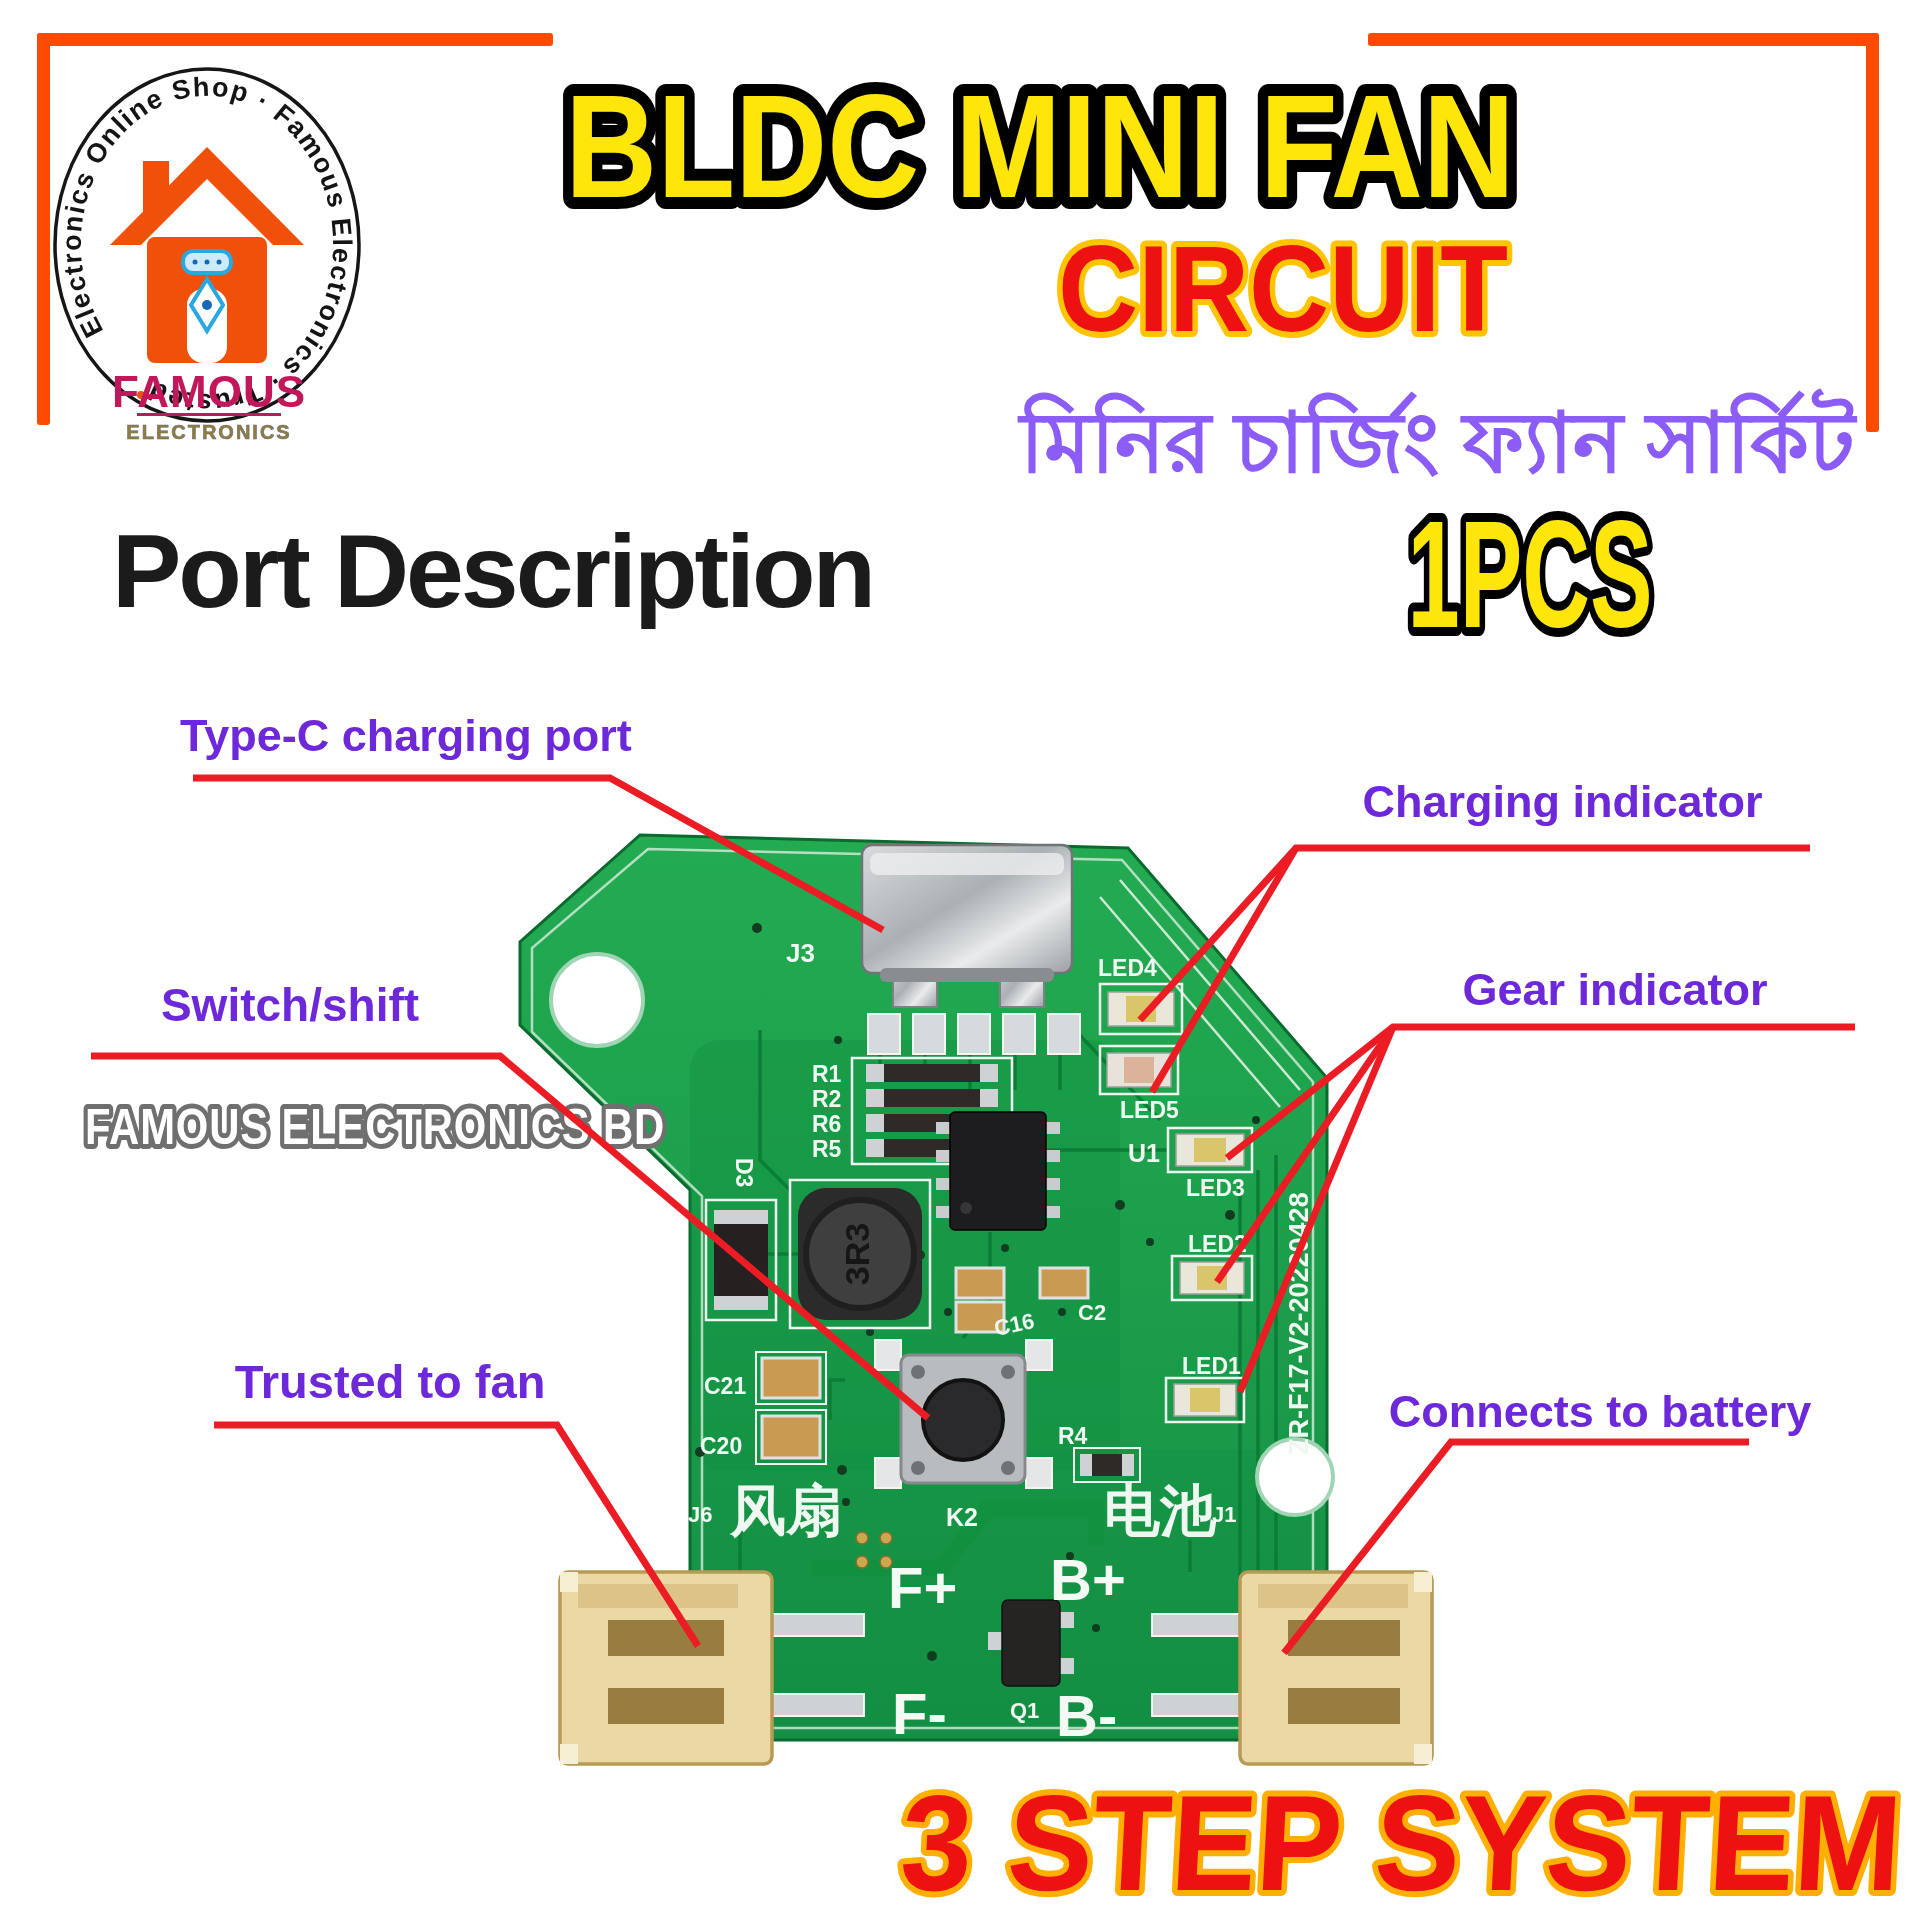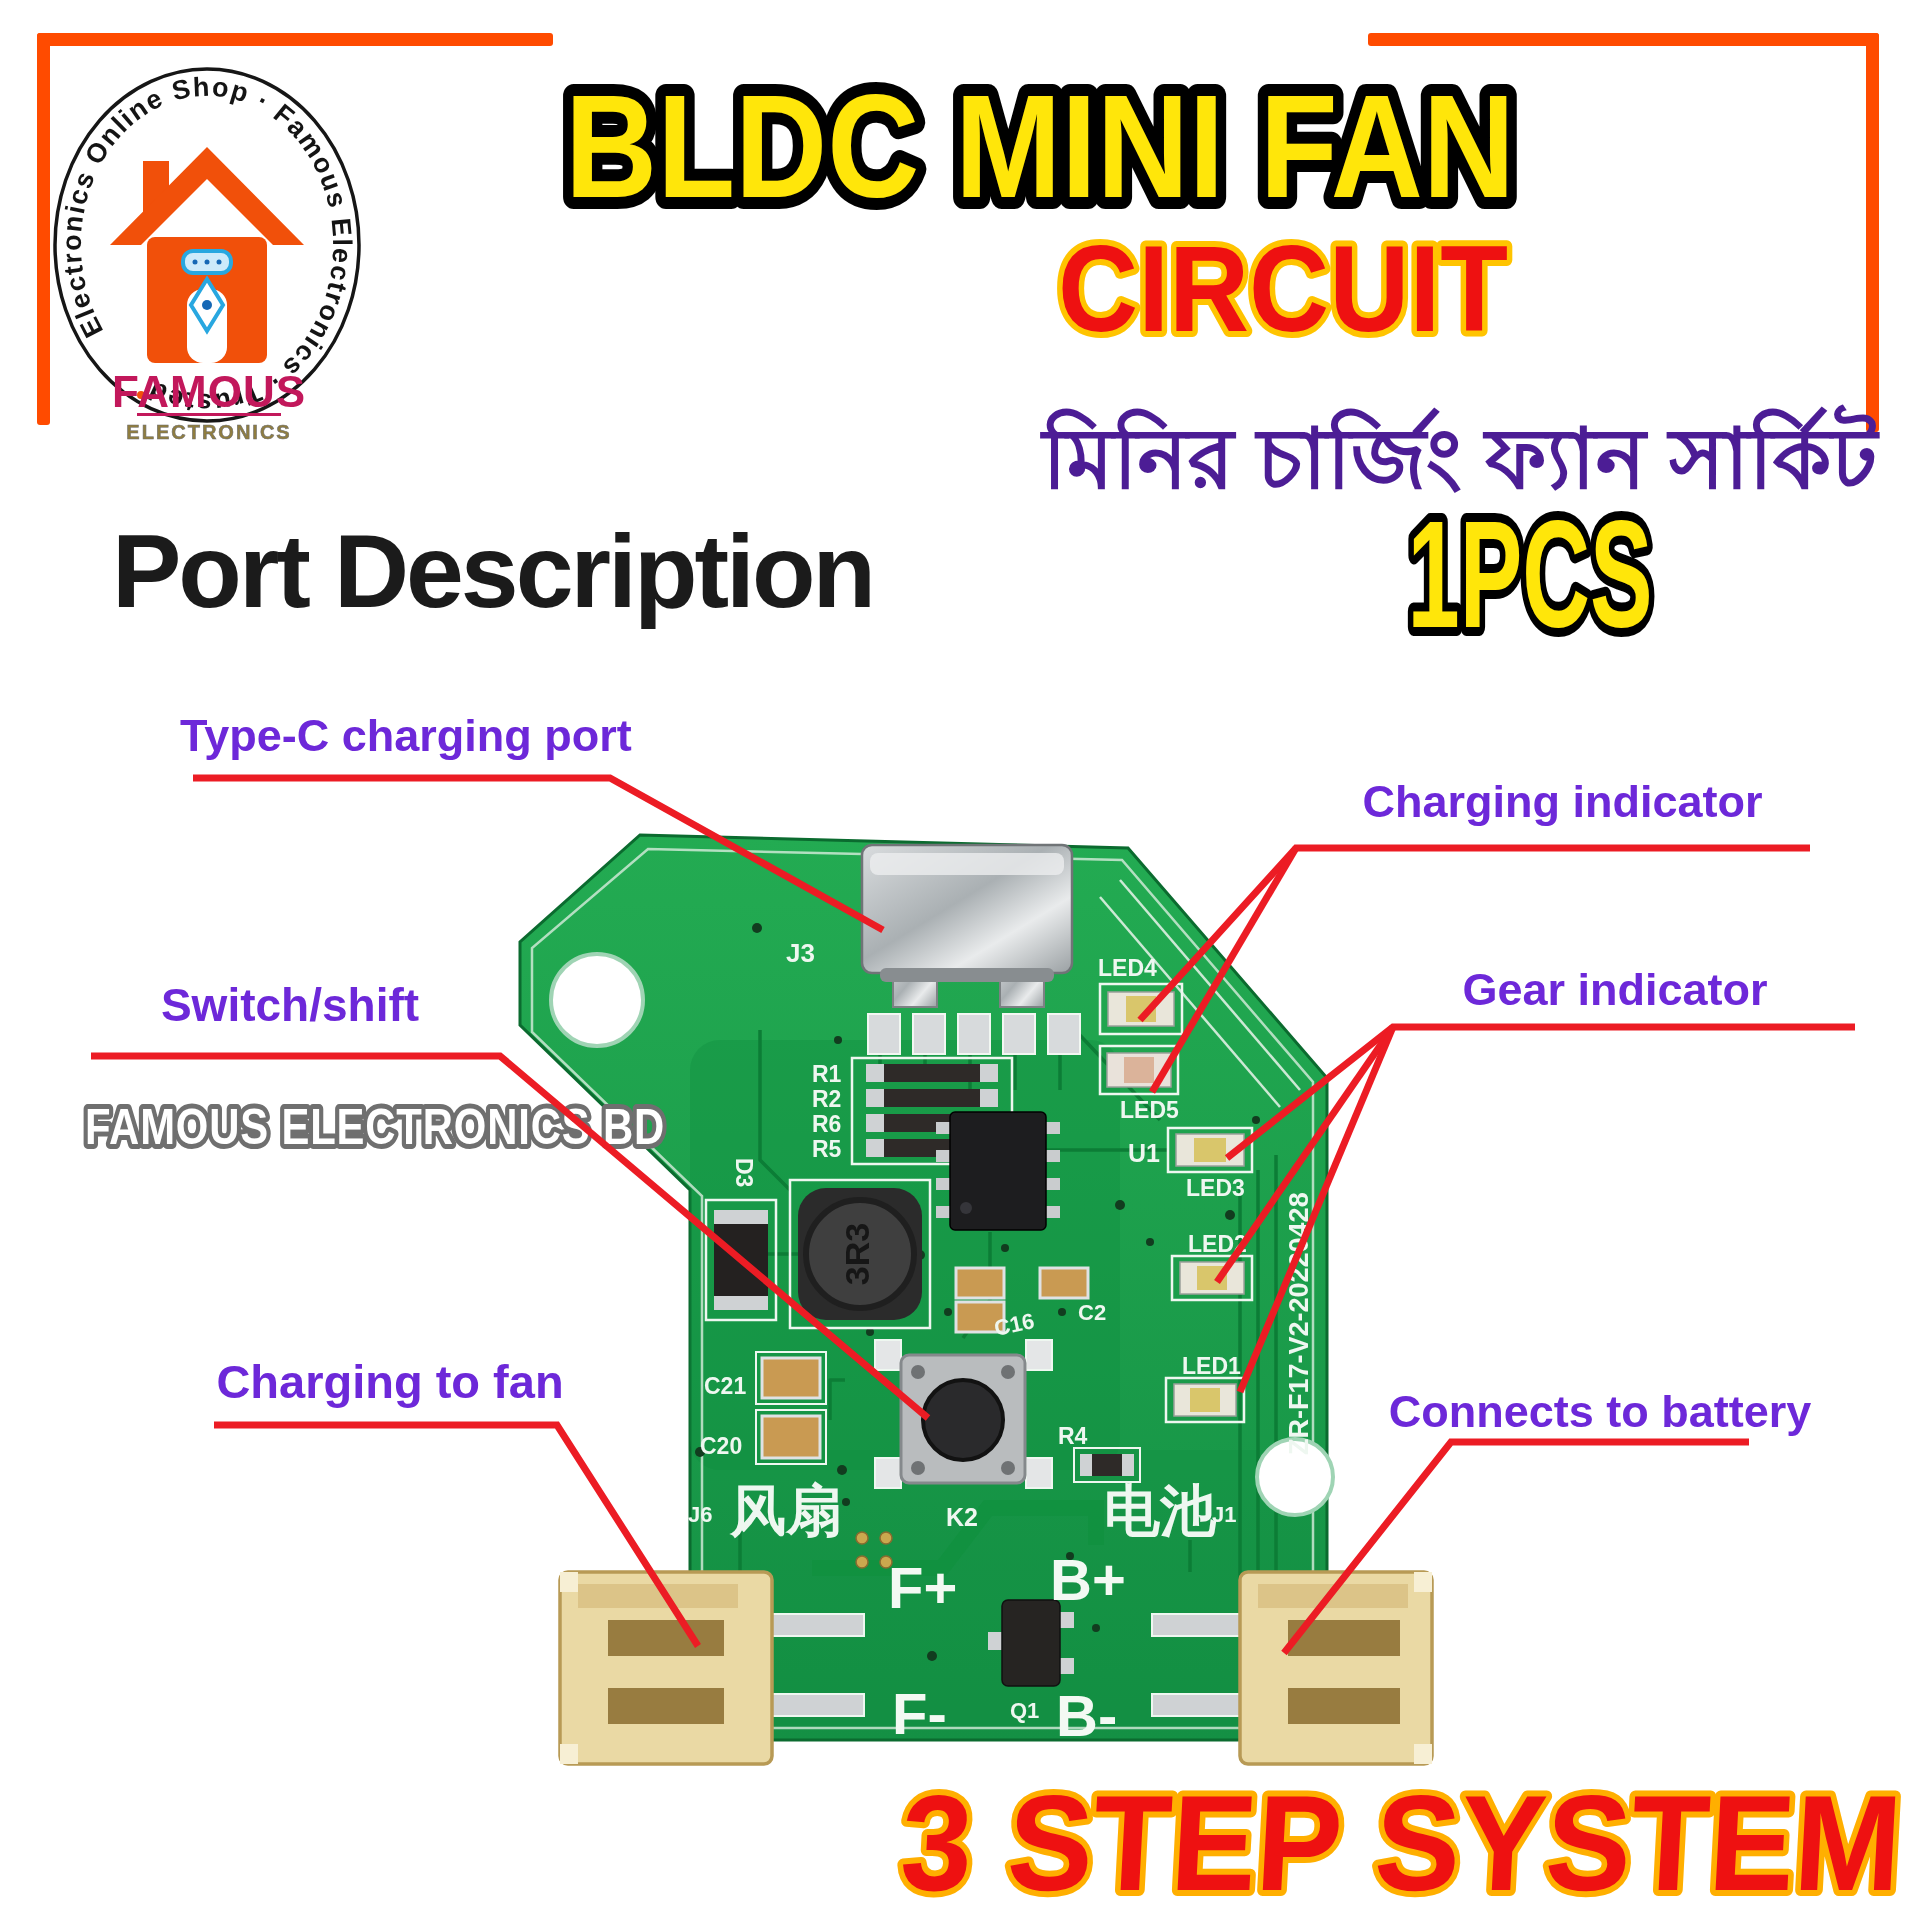--- a/index.html
+++ b/index.html
@@ -8,22 +8,22 @@
   .abs{position:absolute;}
   
   .bracket{position:absolute;background:#ff4b00;border-radius:3px;}
   
   svg text{font-family:"Liberation Sans",sans-serif;}
   .outline-title{paint-order:stroke;stroke-linejoin:round;}
   
   .section-title{position:absolute;left:112px;top:512px;font-size:104px;font-weight:600;
                  letter-spacing:-3px;color:#1b1b1b;white-space:nowrap;}
   .callout{position:absolute;color:#6d28d9;font-weight:600;text-align:center;white-space:nowrap;}
-  .bengali{position:absolute;left:1020px;top:394px;width:880px;text-align:center;
-           font-size:84px;font-weight:700;color:#4c1d95;
+  .bengali{position:absolute;left:1020px;top:378px;width:880px;text-align:left;
+           font-size:84px;font-weight:700;color:#8b5cf6;
            font-family:"Liberation Sans",sans-serif;}
 </style>
 </head>
 <body>
 
 <div class="bracket" style="left:37px;top:33px;width:516px;height:13px;"></div>
 <div class="bracket" style="left:37px;top:33px;width:13px;height:392px;"></div>
 <div class="bracket" style="left:1368px;top:33px;width:511px;height:13px;"></div>
 <div class="bracket" style="left:1866px;top:33px;width:13px;height:399px;"></div>
 
@@ -345,18 +345,18 @@
     <polyline points="91,1056 500,1056 928,1418"></polyline>
     <polyline points="214,1425 557,1425 698,1646"></polyline>
     <polyline points="1749,1442 1451,1442 1284,1653"></polyline>
   </g>
 </svg>
 
 <div class="callout" style="left:180px;top:710px;width:440px;font-size:45px;">Type-C charging port</div>
 <div class="callout" style="left:1335px;top:776px;width:455px;font-size:45px;">Charging indicator</div>
 <div class="callout" style="left:1405px;top:964px;width:420px;font-size:45px;">Gear indicator</div>
 <div class="callout" style="left:140px;top:978px;width:300px;font-size:46px;">Switch/shift</div>
-<div class="callout" style="left:205px;top:1354px;width:370px;font-size:47px;">Charging to fan</div>
+<div class="callout" style="left:205px;top:1354px;width:370px;font-size:47px;">Trusted to fan</div>
 <div class="callout" style="left:1375px;top:1360px;width:450px;font-size:45px;margin-top:26px;">Connects to battery</div>
 
 <svg class="abs" style="left:890px;top:1772px;" width="1030" height="148" viewBox="0 0 1030 148">
   <text class="outline-title" x="515" y="118" text-anchor="middle" font-size="136" font-weight="900" fill="#ee1111" stroke="#ffaf00" stroke-width="12" textLength="1000" lengthAdjust="spacingAndGlyphs" transform="skewX(-3)">3 STEP SYSTEM</text>
 </svg>
 
 </body></html>

